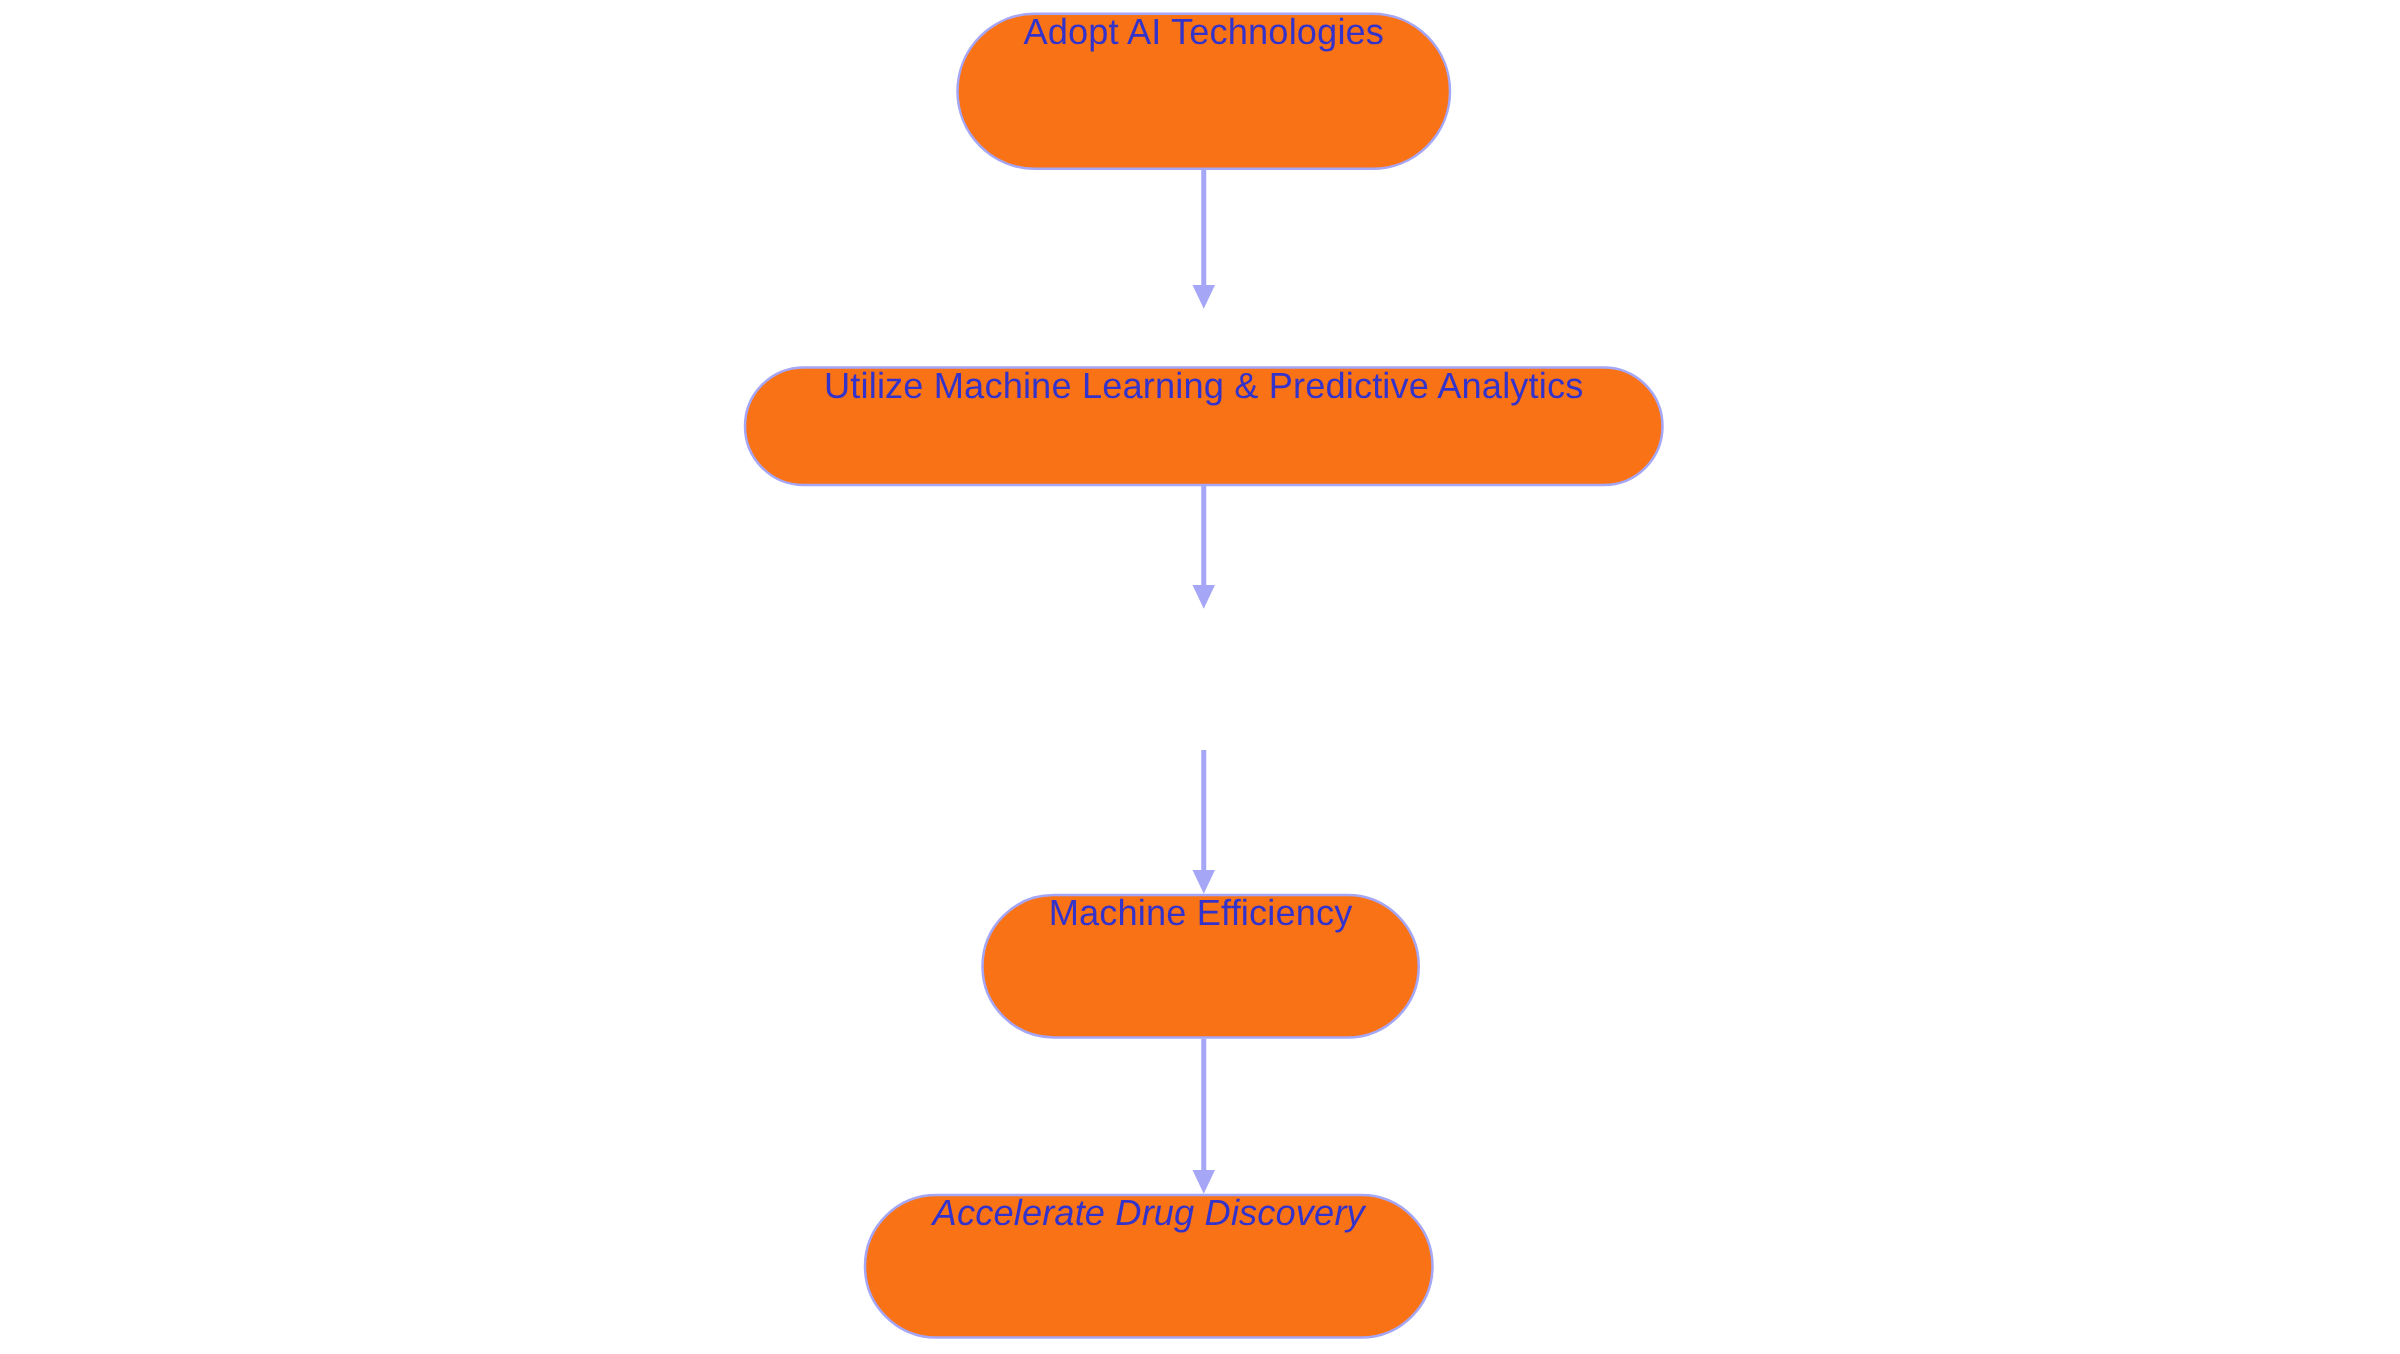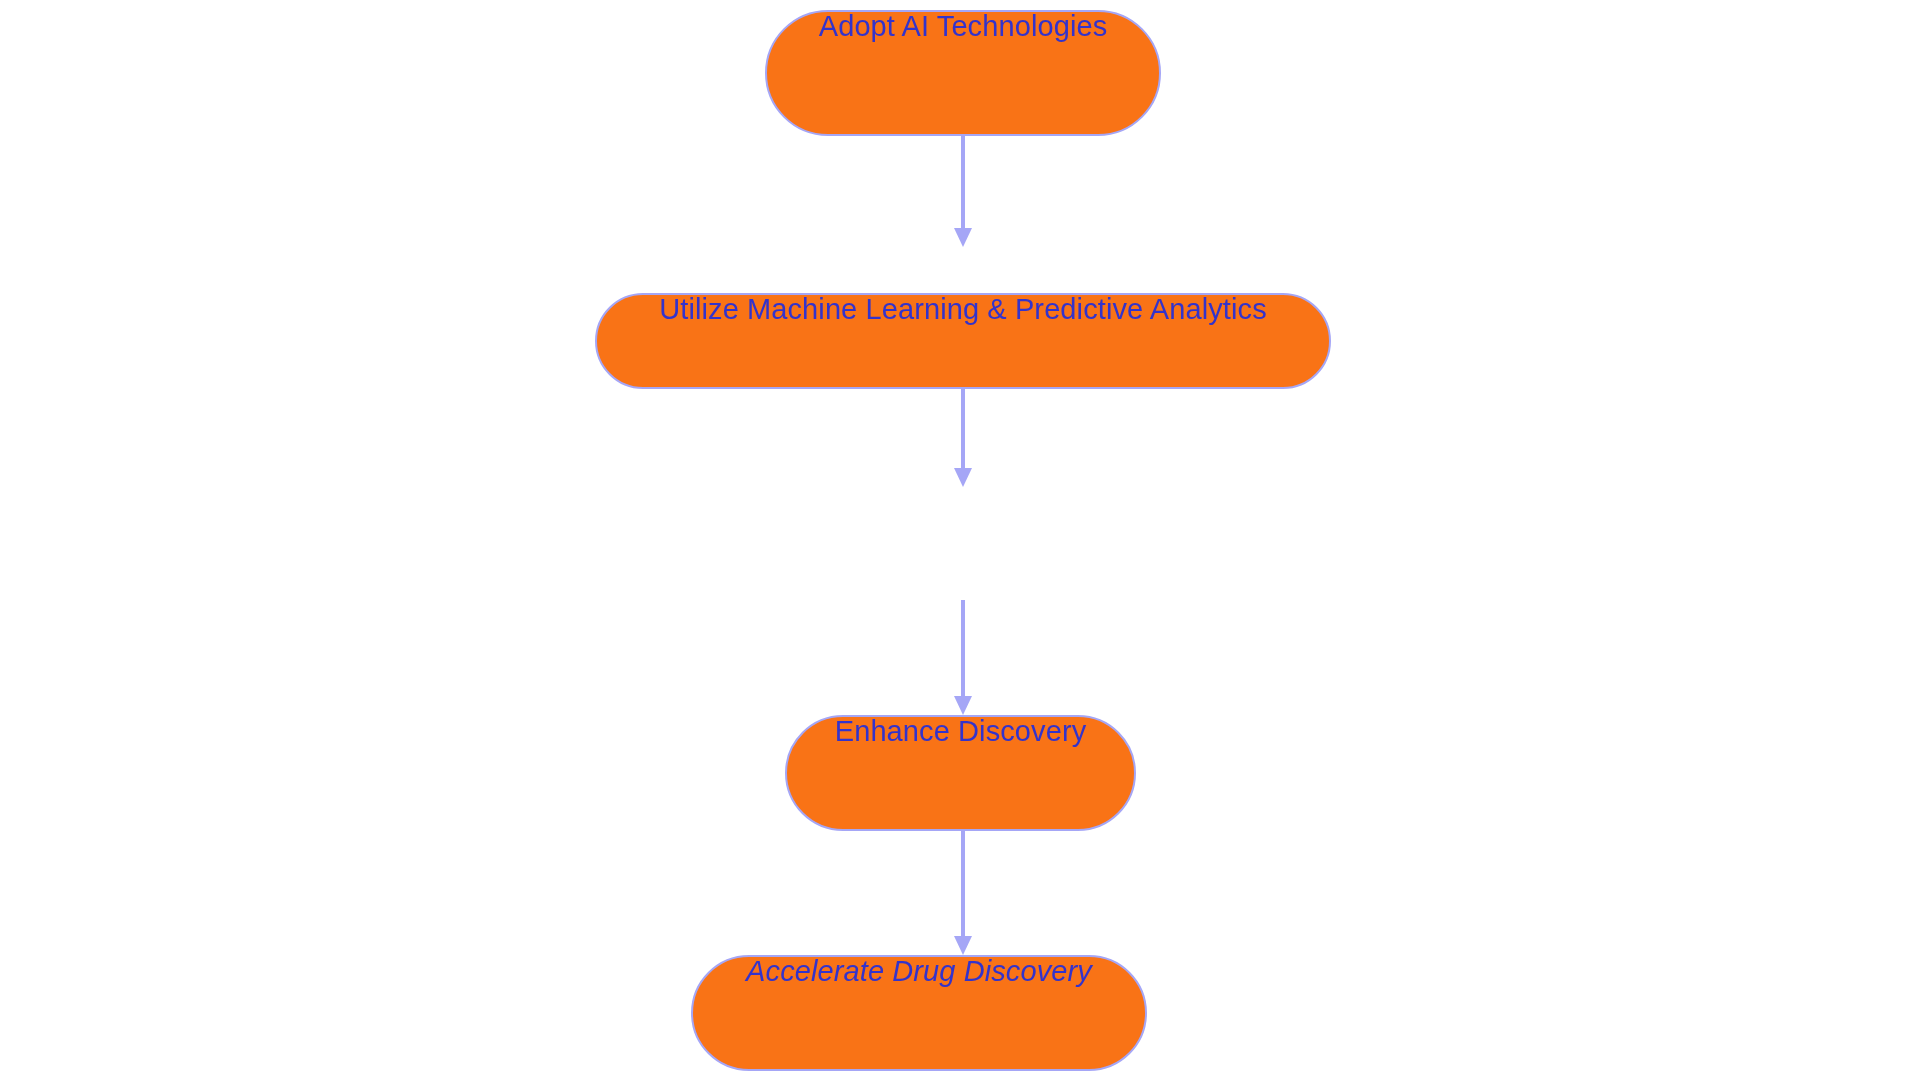--- a/index.html
+++ b/index.html
@@ -103,20 +103,20 @@
   <div class="flow-node" id="node-0">
     <span class="node-label">Adopt AI Technologies</span>
   </div>
 
   <div class="flow-node" id="node-1">
     <span class="node-label">Utilize Machine Learning &amp; Predictive Analytics</span>
   </div>
 
 
   <div class="flow-node" id="node-3">
-    <span class="node-label">Enhance Discovery</span>
+    <span class="node-label">Machine Efficiency</span>
   </div>
 
   <div class="flow-node" id="node-4">
     <span class="node-label">Accelerate Drug Discovery</span>
   </div>
 
 </div>
 
 </body></html>

